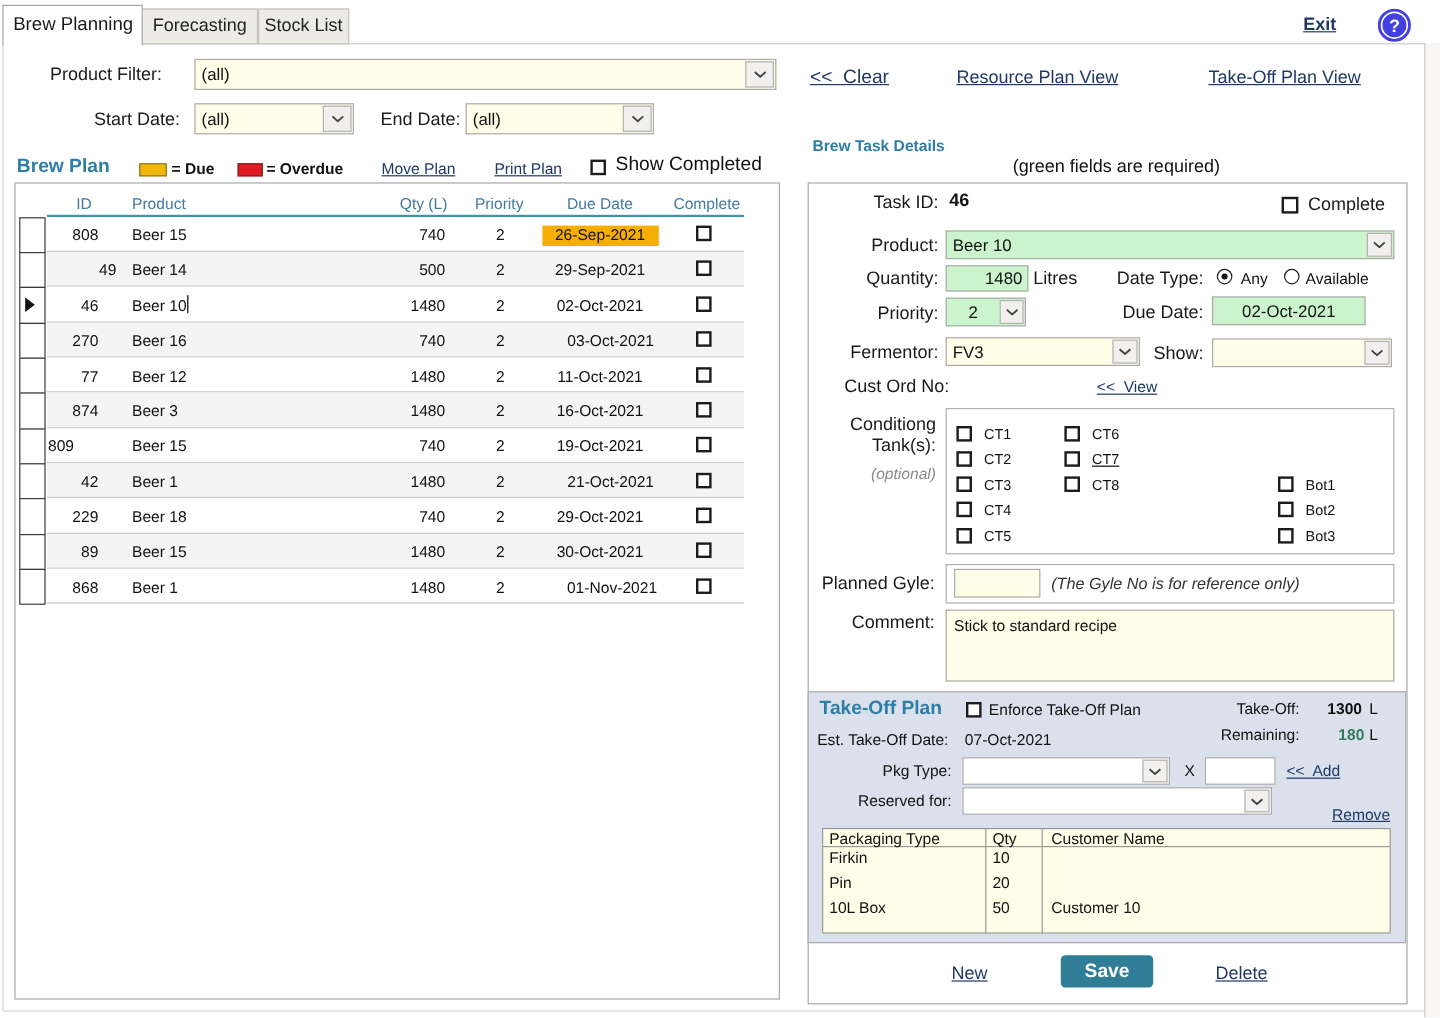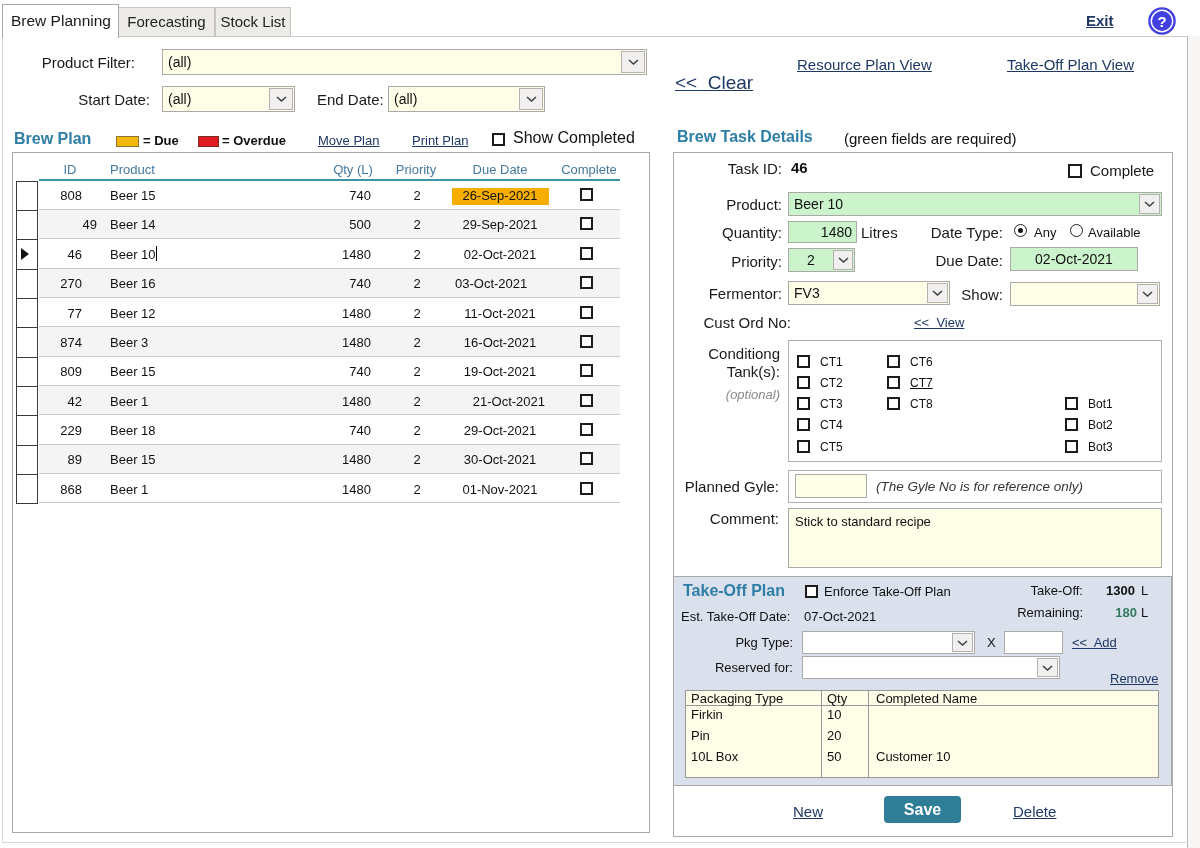--- a/index.html
+++ b/index.html
@@ -44,21 +44,21 @@
       <svg width="11" height="6">
         <polyline points="1,1 5.5,5 10,1" fill="none" stroke="#444" stroke-width="1.6"></polyline>
       </svg>
     </span></div>
 <div class="a lbl" style="left:317px;top:91px;">End Date:</div>
 <div class="a fld" style="left:388px;top:86px;width:157px;height:26px;font-size:14px;line-height:24px;padding-left:5px;">(all)<span class="chev" style="width:24px;">
       <svg width="11" height="6">
         <polyline points="1,1 5.5,5 10,1" fill="none" stroke="#444" stroke-width="1.6"></polyline>
       </svg>
     </span></div>
-<div class="a lnk" style="left:675px;top:56px;font-size:19px;margin-top:16px;">&lt;&lt;&nbsp; Clear</div>
+<div class="a lnk" style="left:675px;top:56px;font-size:16px;">&lt;&lt;&nbsp; Clear</div>
 <div class="a lnk" style="left:797px;top:56px;font-size:15px;">Resource Plan View</div>
 <div class="a lnk" style="left:1007px;top:56px;font-size:15px;">Take-Off Plan View</div>
 <div class="a teal" style="left:14px;top:130px;font-size:16px;">Brew Plan</div>
 <div class="a" style="left:116px;top:136px;width:23px;height:11px;background:#f2b807;border:1px solid #8a7430;"></div>
 <div class="a t13" style="left:143px;top:133px;font-weight:bold;">= Due</div>
 <div class="a" style="left:198px;top:136px;width:21px;height:11px;background:#e01b24;border:1px solid #7a2a20;"></div>
 <div class="a t13" style="left:222px;top:133px;font-weight:bold;">= Overdue</div>
 <div class="a lnk t13" style="left:318px;top:133px;">Move Plan</div>
 <div class="a lnk t13" style="left:412px;top:133px;">Print Plan</div>
 <div class="a cb" style="left:492px;top:133px;width:13px;height:13px;"></div>
@@ -97,41 +97,41 @@
 <div class="a t13" style="left:320px;top:246.8px;width:51px;text-align:right;">1480</div>
 <div class="a t13" style="left:396px;top:246.8px;width:42px;text-align:center;">2</div>
 <div class="a t13" style="left:455px;top:246.8px;width:90px;text-align:center;">02-Oct-2021</div>
 <div class="a cb" style="left:580px;top:246.8px;width:13px;height:13px;"></div>
 <div class="a" style="left:39px;top:268.6px;width:581px;height:29.4px;background:#f4f4f4;border-bottom:1px solid #c9c9c9;"></div>
 <div class="a" style="left:16px;top:268.6px;width:22px;height:30.4px;background:#fff;border:1px solid #3a3a3a;"></div>
 <div class="a t13" style="left:40px;top:276.1px;width:42px;text-align:right;">270</div>
 <div class="a t13" style="left:110px;top:276.1px;">Beer 16</div>
 <div class="a t13" style="left:320px;top:276.1px;width:51px;text-align:right;">740</div>
 <div class="a t13" style="left:396px;top:276.1px;width:42px;text-align:center;">2</div>
-<div class="a t13" style="left:455px;top:276.1px;width:90px;text-align:left;">03-Oct-2021</div>
+<div class="a t13" style="left:455px;top:276.1px;width:90px;text-align:right;">03-Oct-2021</div>
 <div class="a cb" style="left:580px;top:276.1px;width:13px;height:13px;"></div>
 <div class="a" style="left:39px;top:298.0px;width:581px;height:29.4px;background:#ffffff;border-bottom:1px solid #c9c9c9;"></div>
 <div class="a" style="left:16px;top:298.0px;width:22px;height:30.4px;background:#fff;border:1px solid #3a3a3a;"></div>
 <div class="a t13" style="left:40px;top:305.5px;width:42px;text-align:right;">77</div>
 <div class="a t13" style="left:110px;top:305.5px;">Beer 12</div>
 <div class="a t13" style="left:320px;top:305.5px;width:51px;text-align:right;">1480</div>
 <div class="a t13" style="left:396px;top:305.5px;width:42px;text-align:center;">2</div>
 <div class="a t13" style="left:455px;top:305.5px;width:90px;text-align:center;">11-Oct-2021</div>
 <div class="a cb" style="left:580px;top:305.5px;width:13px;height:13px;"></div>
 <div class="a" style="left:39px;top:327.4px;width:581px;height:29.4px;background:#f4f4f4;border-bottom:1px solid #c9c9c9;"></div>
 <div class="a" style="left:16px;top:327.4px;width:22px;height:30.4px;background:#fff;border:1px solid #3a3a3a;"></div>
 <div class="a t13" style="left:40px;top:334.9px;width:42px;text-align:right;">874</div>
 <div class="a t13" style="left:110px;top:334.9px;">Beer 3</div>
 <div class="a t13" style="left:320px;top:334.9px;width:51px;text-align:right;">1480</div>
 <div class="a t13" style="left:396px;top:334.9px;width:42px;text-align:center;">2</div>
 <div class="a t13" style="left:455px;top:334.9px;width:90px;text-align:center;">16-Oct-2021</div>
 <div class="a cb" style="left:580px;top:334.9px;width:13px;height:13px;"></div>
 <div class="a" style="left:39px;top:356.7px;width:581px;height:29.4px;background:#ffffff;border-bottom:1px solid #c9c9c9;"></div>
 <div class="a" style="left:16px;top:356.7px;width:22px;height:30.4px;background:#fff;border:1px solid #3a3a3a;"></div>
-<div class="a t13" style="left:40px;top:364.2px;width:42px;text-align:right;">809</div>
+<div class="a t13" style="left:40px;top:364.2px;width:42px;text-align:left;">809</div>
 <div class="a t13" style="left:110px;top:364.2px;">Beer 15</div>
 <div class="a t13" style="left:320px;top:364.2px;width:51px;text-align:right;">740</div>
 <div class="a t13" style="left:396px;top:364.2px;width:42px;text-align:center;">2</div>
 <div class="a t13" style="left:455px;top:364.2px;width:90px;text-align:center;">19-Oct-2021</div>
 <div class="a cb" style="left:580px;top:364.2px;width:13px;height:13px;"></div>
 <div class="a" style="left:39px;top:386.1px;width:581px;height:29.4px;background:#f4f4f4;border-bottom:1px solid #c9c9c9;"></div>
 <div class="a" style="left:16px;top:386.1px;width:22px;height:30.4px;background:#fff;border:1px solid #3a3a3a;"></div>
 <div class="a t13" style="left:40px;top:393.6px;width:42px;text-align:right;">42</div>
 <div class="a t13" style="left:110px;top:393.6px;">Beer 1</div>
 <div class="a t13" style="left:320px;top:393.6px;width:51px;text-align:right;">1480</div>
@@ -153,23 +153,23 @@
 <div class="a t13" style="left:320px;top:452.2px;width:51px;text-align:right;">1480</div>
 <div class="a t13" style="left:396px;top:452.2px;width:42px;text-align:center;">2</div>
 <div class="a t13" style="left:455px;top:452.2px;width:90px;text-align:center;">30-Oct-2021</div>
 <div class="a cb" style="left:580px;top:452.2px;width:13px;height:13px;"></div>
 <div class="a" style="left:39px;top:474.1px;width:581px;height:29.4px;background:#ffffff;border-bottom:1px solid #c9c9c9;"></div>
 <div class="a" style="left:16px;top:474.1px;width:22px;height:30.4px;background:#fff;border:1px solid #3a3a3a;"></div>
 <div class="a t13" style="left:40px;top:481.6px;width:42px;text-align:right;">868</div>
 <div class="a t13" style="left:110px;top:481.6px;">Beer 1</div>
 <div class="a t13" style="left:320px;top:481.6px;width:51px;text-align:right;">1480</div>
 <div class="a t13" style="left:396px;top:481.6px;width:42px;text-align:center;">2</div>
-<div class="a t13" style="left:455px;top:481.6px;width:90px;text-align:center;">01-Nov-2021</div>
+<div class="a t13" style="left:465px;top:481.6px;width:90px;text-align:center;">01-Nov-2021</div>
 <div class="a cb" style="left:580px;top:481.6px;width:13px;height:13px;"></div>
-<div class="a teal" style="left:677px;top:128px;font-size:16px;">Brew Task Details</div>
+<div class="a teal" style="left:677px;top:114px;font-size:13px;">Brew Task Details</div>
 <div class="a" style="left:844px;top:130px;font-size:15px;">(green fields are required)</div>
 <div class="a" style="left:673px;top:152px;width:500px;height:685px;border:1px solid #a9a9a9;background:#fff;"></div>
 <div class="a lbl rlbl" style="left:682px;top:160px;width:100px;">Task ID:</div>
 <div class="a" style="left:791px;top:159px;font-size:15px;font-weight:bold;">46</div>
 <div class="a cb" style="left:1068px;top:164px;width:14px;height:14px;"></div>
 <div class="a lbl" style="left:1090px;top:162px;">Complete</div>
 <div class="a lbl rlbl" style="left:682px;top:196px;width:100px;">Product:</div>
 <div class="a gfld" style="left:788px;top:192px;width:374px;height:24px;font-size:14px;line-height:22px;padding-left:5px;">Beer 10<span class="chev" style="width:21px;">
       <svg width="11" height="6">
         <polyline points="1,1 5.5,5 10,1" fill="none" stroke="#444" stroke-width="1.6"></polyline>
@@ -271,21 +271,21 @@
       </svg>
     </span>
   </div>
 <div class="a lnk t13" style="left:1110px;top:671px;">Remove</div>
 <div class="a" style="left:685px;top:690px;width:474px;height:88px;background:#fdfde8;border:1px solid #999;"></div>
 <div class="a" style="left:685px;top:705px;width:474px;height:1px;background:#999;"></div>
 <div class="a" style="left:821px;top:690px;width:1px;height:88px;background:#999;"></div>
 <div class="a" style="left:868px;top:690px;width:1px;height:88px;background:#999;"></div>
 <div class="a t13" style="left:691px;top:691px;">Packaging Type</div>
 <div class="a t13" style="left:827px;top:691px;">Qty</div>
-<div class="a t13" style="left:876px;top:691px;">Completed Name</div>
+<div class="a t13" style="left:876px;top:691px;">Customer Name</div>
 <div class="a t13" style="left:691px;top:707px;">Firkin</div>
 <div class="a t13" style="left:827px;top:707px;">10</div>
 <div class="a t13" style="left:691px;top:728px;">Pin</div>
 <div class="a t13" style="left:827px;top:728px;">20</div>
 <div class="a t13" style="left:691px;top:749px;">10L Box</div>
 <div class="a t13" style="left:827px;top:749px;">50</div>
 <div class="a t13" style="left:876px;top:749px;">Customer 10</div>
 <div class="a lnk" style="left:793px;top:803px;font-size:15px;">New</div>
 <div class="a" style="left:884px;top:796px;width:77px;height:27px;background:#2f7d96;border-radius:4px;color:#fff;font-size:16px;font-weight:bold;text-align:center;line-height:27px;">Save</div>
 <div class="a lnk" style="left:1013px;top:803px;font-size:15px;">Delete</div>

